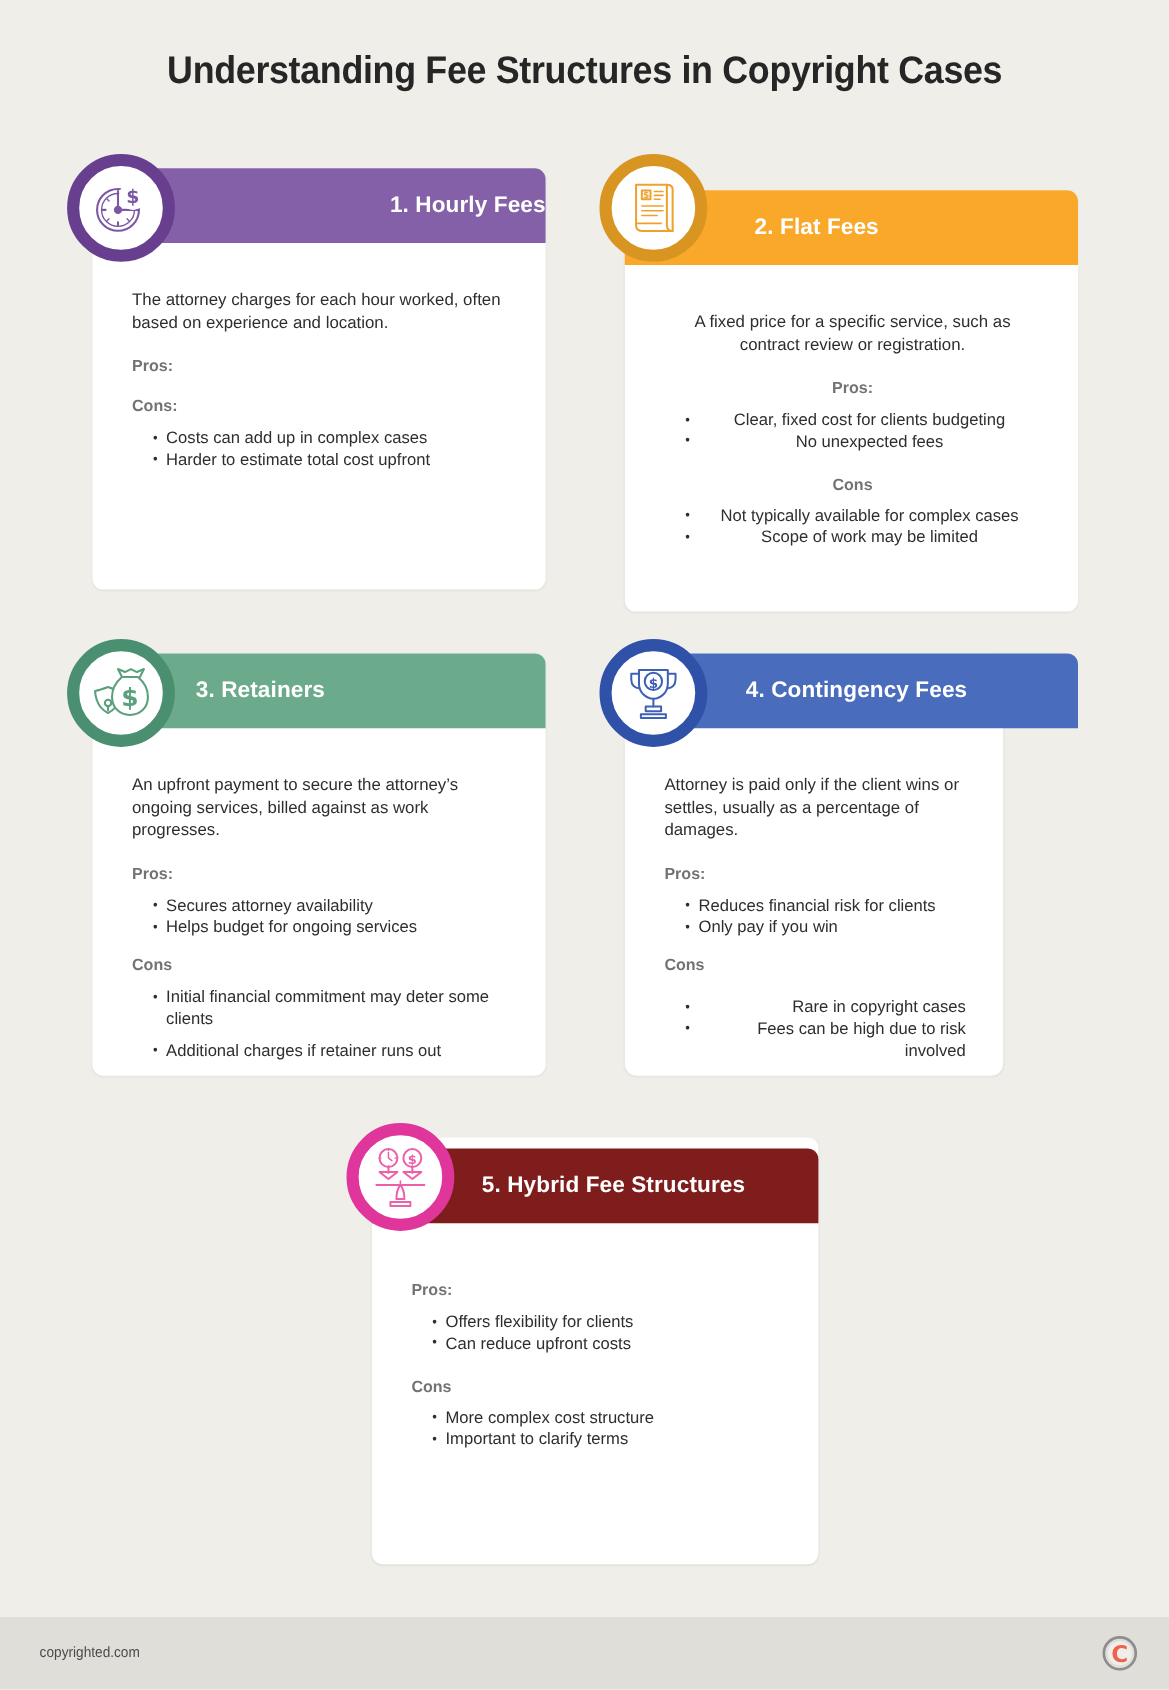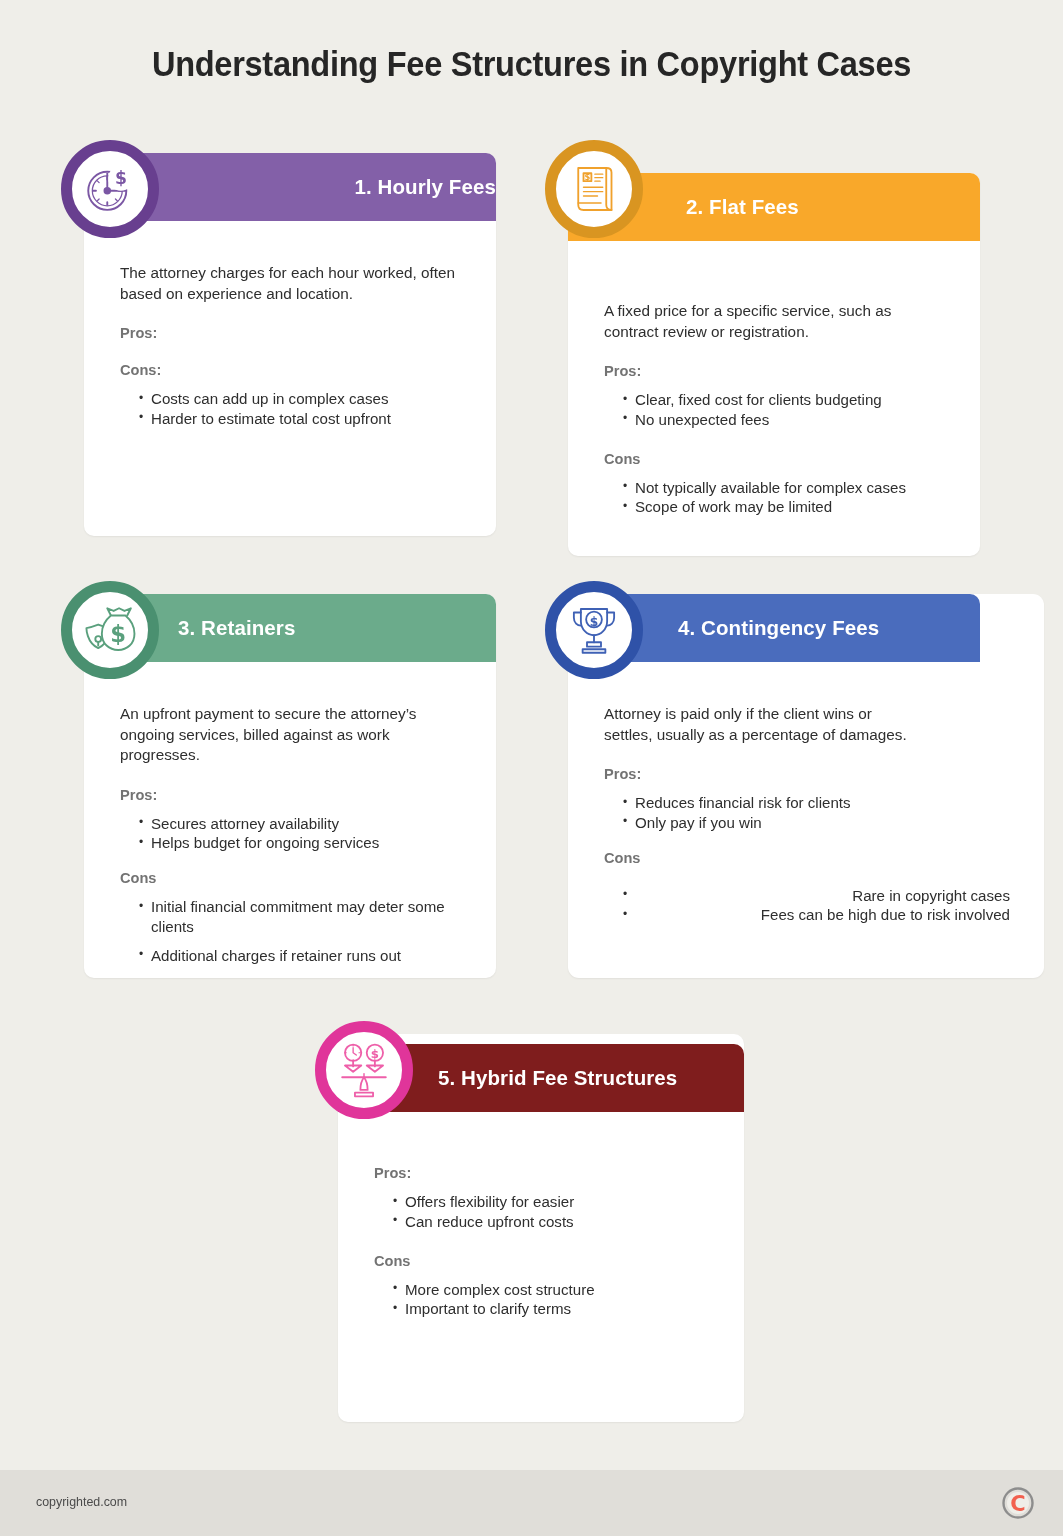--- a/index.html
+++ b/index.html
@@ -169,21 +169,21 @@
         <circle cx="44" cy="20" r="12.5" fill="#ffffff" stroke="#ffffff" stroke-width="3"></circle>
         <text x="44" y="27" font-family="DejaVu Sans, sans-serif" font-size="19" font-weight="bold" fill="#7b57a4" text-anchor="middle" stroke="none">$</text>
       </svg>
     </span>
   </div>
 
   <div class="card" style="left:568px; top:153px; width:412px; height:383px;margin-top:20px;">
     <div class="card-head" style="left:0; top:0; width:412px; background:#f9a82a;">
       <span class="head-title" style="margin-left:118px;">2. Flat Fees</span>
     </div>
-    <div class="card-body" style="top:128px;">
+    <div class="card-body" style="top:110px;text-align:center;">
       <div class="desc">A fixed price for a specific service, such as contract review or registration.</div>
       <div class="sec-label">Pros:</div>
       <ul class="bullets">
         <li>Clear, fixed cost for clients budgeting</li>
         <li>No unexpected fees</li>
       </ul>
       <div class="sec-label">Cons</div>
       <ul class="bullets">
         <li>Not typically available for complex cases</li>
         <li>Scope of work may be limited</li>
@@ -228,21 +228,21 @@
         <path d="M19 26c-8 3-13 4-13 4s0 16 13 22c13-6 13-22 13-22s-5-1-13-4z"></path>
         <circle cx="19" cy="42" r="3.2"></circle>
         <path d="M19 45.2v4"></path>
         <path d="M33 16l-4-8 7 3 6-3 6 3 7-3-4 8"></path>
         <path d="M33 16c-6 5-10 12-10 20 0 11 8 18 18 18s18-7 18-18c0-8-4-15-10-20H33z" fill="#ffffff" stroke="#5aa07d"></path>
         <text x="41" y="45" font-family="DejaVu Sans, sans-serif" font-size="25" font-weight="bold" fill="#5aa07d" text-anchor="middle" stroke="none">$</text>
       </svg>
     </span>
   </div>
 
-  <div class="card" style="left:568px; top:594px; width:476px; height:384px;border-radius:11px;">
+  <div class="card" style="left:568px; top:594px; width:344px; height:384px;border-radius:11px;">
     <div class="card-head" style="left:0; top:0; width:412px; background:#4a6cbd;">
       <span class="head-title" style="margin-left:110px;">4. Contingency Fees</span>
     </div>
     <div class="card-body" style="top:110px;">
       <div class="desc" style="max-width:320px;">Attorney is paid only if the client wins or settles, usually as a percentage of damages.</div>
       <div class="sec-label">Pros:</div>
       <ul class="bullets">
         <li>Reduces financial risk for clients</li>
         <li>Only pay if you win</li>
       </ul>
@@ -268,21 +268,21 @@
     </span>
   </div>
 
   <div class="card" style="left:338px; top:1034px; width:406px; height:388px;">
     <div class="card-head" style="left:0; top:10px; width:406px; background:#7f1d1d;">
       <span class="head-title" style="margin-left:100px;">5. Hybrid Fee Structures</span>
     </div>
     <div class="card-body" style="top:110px;">
       <div class="sec-label">Pros:</div>
       <ul class="bullets">
-        <li>Offers flexibility for easier</li>
+        <li>Offers flexibility for clients</li>
         <li>Can reduce upfront costs</li>
       </ul>
       <div class="sec-label">Cons</div>
       <ul class="bullets">
         <li>More complex cost structure</li>
         <li>Important to clarify terms</li>
       </ul>
     </div>
   </div>
   <div class="icon-badge" style="left:315px; top:1021px; border:11px solid #e0359a;">

